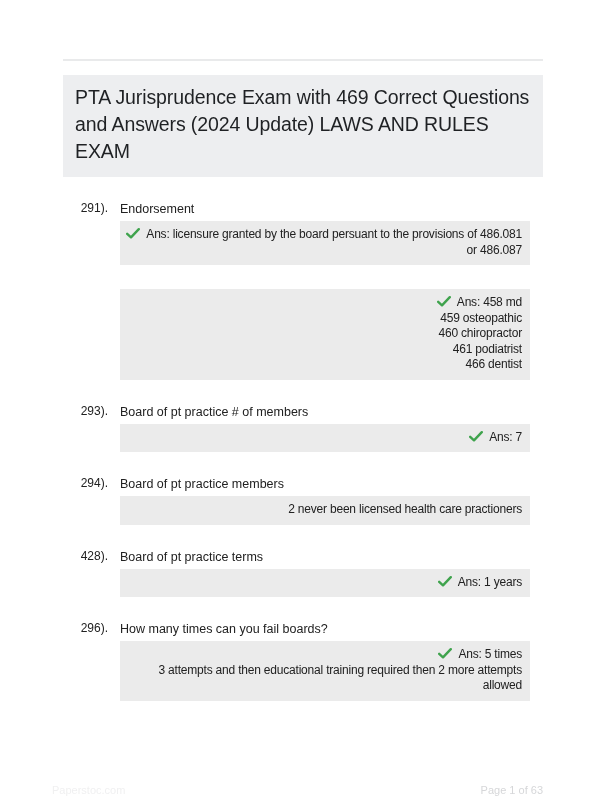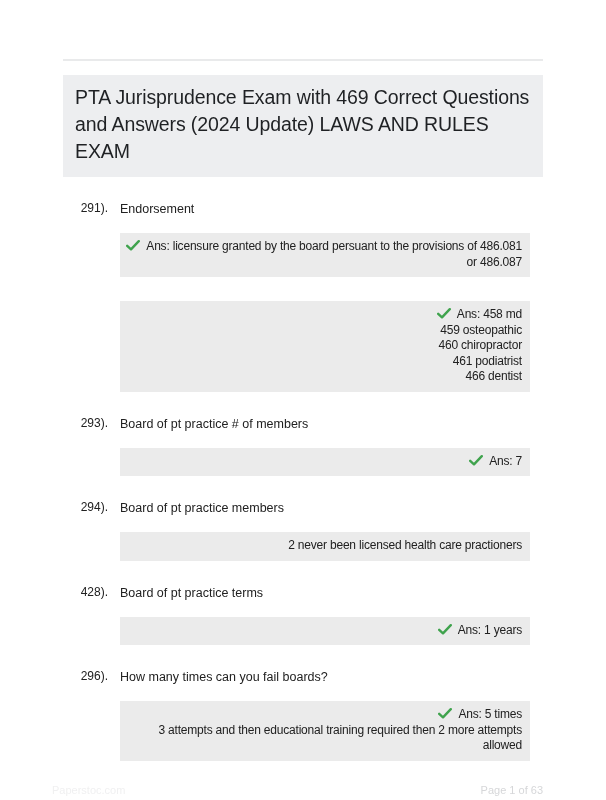--- a/index.html
+++ b/index.html
@@ -36,21 +36,21 @@
   .q-num {
     flex: none;
     width: 30px;
     margin-left: 15px;
     position: relative;
     top: -1px;
     font-size: 12px;
   }
   .q-text { margin-left: 12px; }
   .answer-box {
-    margin: 16px 13px 0 57px;
+    margin: 4px 13px 0 57px;
     background: #ebebeb;
     padding: 6px 8px 7px 6px;
     font-size: 12px;
     line-height: 15.5px;
     letter-spacing: -0.2px;
     color: #212121;
   }
   .answer-line { min-height: 15px; }
   .check {
     display: inline-block;

